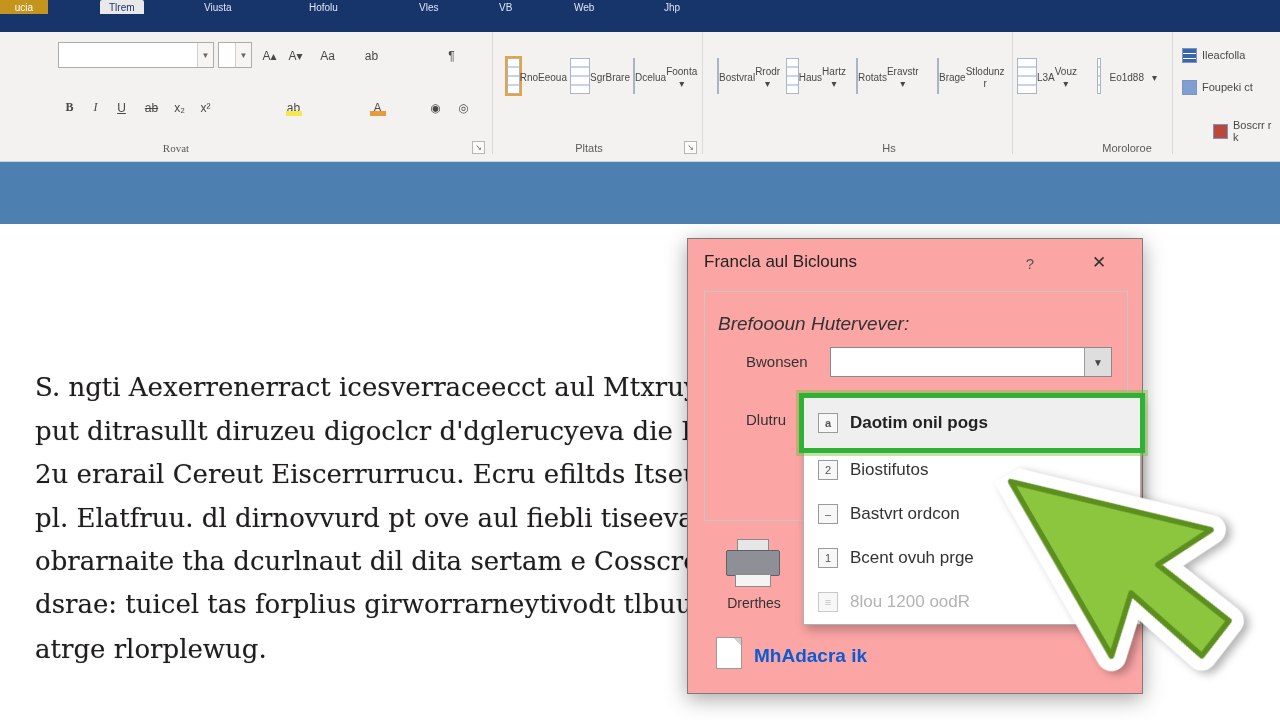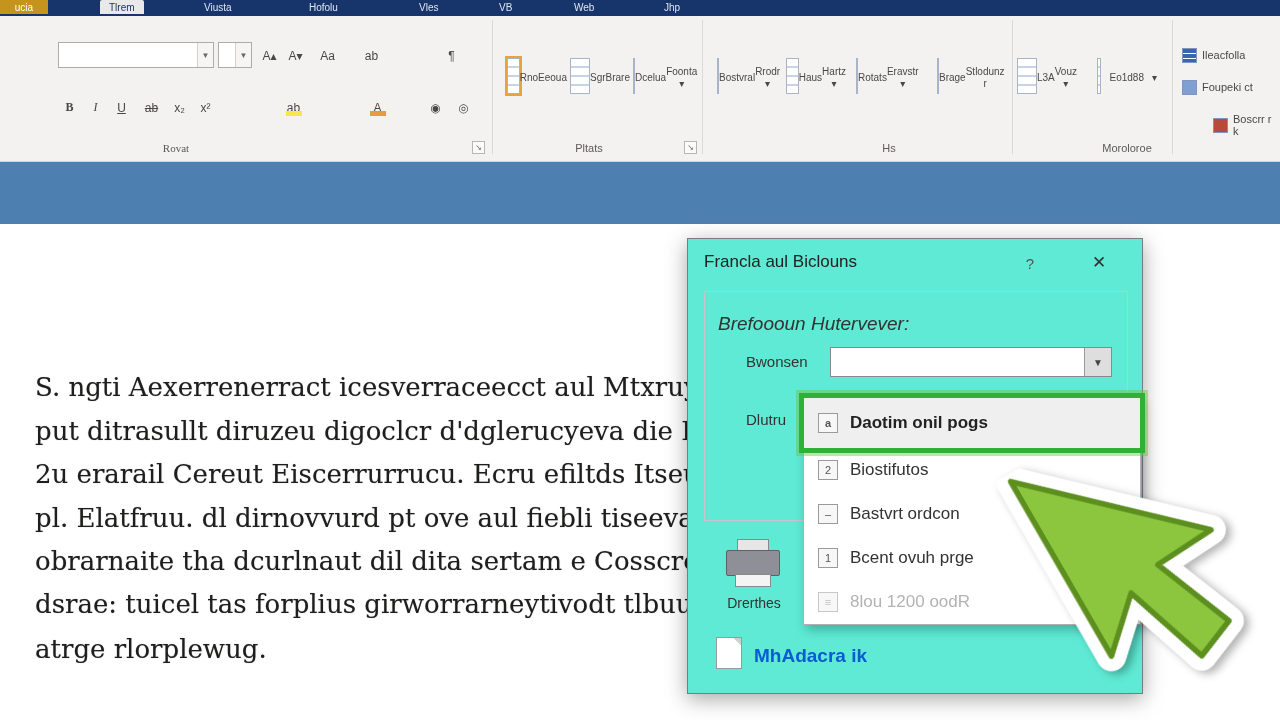--- a/index.html
+++ b/index.html
@@ -1,20 +1,20 @@
 <!DOCTYPE html>
 <html><head>
 <meta charset="utf-8">
 <style>
   * { margin:0; padding:0; box-sizing:border-box; }
   body { font-family:"Liberation Sans", sans-serif; background:#888; }
   #screen { position:relative; width:1280px; height:720px; background:#fff; overflow:hidden; }
 
   
-  .titlebar { position:absolute; left:0; top:0; width:1280px; height:16px; background:#17356b; z-index:3; }
+  .titlebar { position:absolute; left:0; top:0; width:1280px; height:32px; background:#17356b; z-index:3; }
   .file-tab { position:absolute; left:0; top:0; width:48px; height:14px; background:#c4941c; color:#fff;
               font-size:10px; display:flex; align-items:center; justify-content:center; }
   .tab { position:absolute; top:0; height:14px; padding:0 9px; color:#dfe6f2; font-size:10px;
          display:flex; align-items:center; }
   .tab.sel { background:#e9e9e9; color:#17356b; border-radius:2px 2px 0 0; }
 
   
   .ribbon { position:absolute; left:0; top:14px; width:1280px; height:148px; background:#f3f2f1;
             border-bottom:1px solid #d5d3d1; z-index:2; }
   .vsep { position:absolute; top:6px; height:134px; width:1px; background:#dcdad8; }
@@ -51,21 +51,21 @@
   .rpanel-item .rl { font-size:11px; color:#4a4846; }
 
   
   .band { position:absolute; left:0; top:162px; width:1280px; height:62px; background:#4e7fb1; }
   .document { position:absolute; left:0; top:224px; width:1280px; height:496px; background:#ffffff; z-index:1; }
   .docline { position:absolute; left:35px; max-width:655px; white-space:nowrap; overflow:hidden;
              font-family:"DejaVu Serif", serif; font-size:26px; color:#1f1e1d;
              text-shadow:0 0 1px rgba(0,0,0,.35); }
 
   
-  .dialog { position:absolute; left:687px; top:238px; width:456px; height:456px; background:#5eead4;
+  .dialog { position:absolute; left:687px; top:238px; width:456px; height:456px; background:#fca5a5;
             border:1px solid #7c7c7c; box-shadow:0 5px 20px rgba(0,0,0,.35); z-index:5; }
   .dlg-title { position:absolute; left:16px; top:13px; font-size:17px; color:#222; }
   .dlg-help { position:absolute; left:330px; top:12px; width:24px; height:24px; font-size:15px; color:#555;
               display:flex; align-items:center; justify-content:center; }
   .dlg-close { position:absolute; left:396px; top:10px; width:30px; height:26px; font-size:17px; color:#333;
                display:flex; align-items:center; justify-content:center; }
   .groupbox { position:absolute; left:16px; top:52px; width:424px; height:230px; border:1px solid #c6c6c6; }
   .dlg-tabtext { position:absolute; left:30px; top:74px; font-size:19px; color:#333;font-style:italic; }
   .dlg-lbl1 { position:absolute; left:58px; top:114px; font-size:15px; color:#333; }
   .dlg-combo { position:absolute; left:142px; top:108px; width:282px; height:30px; background:#fff;
@@ -212,21 +212,21 @@
     <div class="vsep" style="left:1172px;"></div>
 
     <div class="rpanel-item" style="top:30px;">
       <span class="ricon i1"></span>
       <span class="rl">Ileacfolla</span>
     </div>
     <div class="rpanel-item" style="top:62px;">
       <span class="ricon i2"></span>
       <span class="rl">Foupeki ct</span>
     </div>
-    <div class="rpanel-item" style="top:100px;padding-left:31px;">
+    <div class="rpanel-item" style="top:106px;padding-left:31px;">
       <span class="ricon i3"></span>
       <span class="rl">Boscrr r k</span>
     </div>
   </div>
 
   <div class="band"></div>
 
   <div class="document">
     <div class="docline" style="top:148px;">S. ngti Aexerrenerract icesverraceecct aul Mtxruyrvlem ul</div>
     <div class="docline" style="top:192px;">put ditrasullt diruzeu digoclcr d'dglerucyeva die Itsuz</div>

